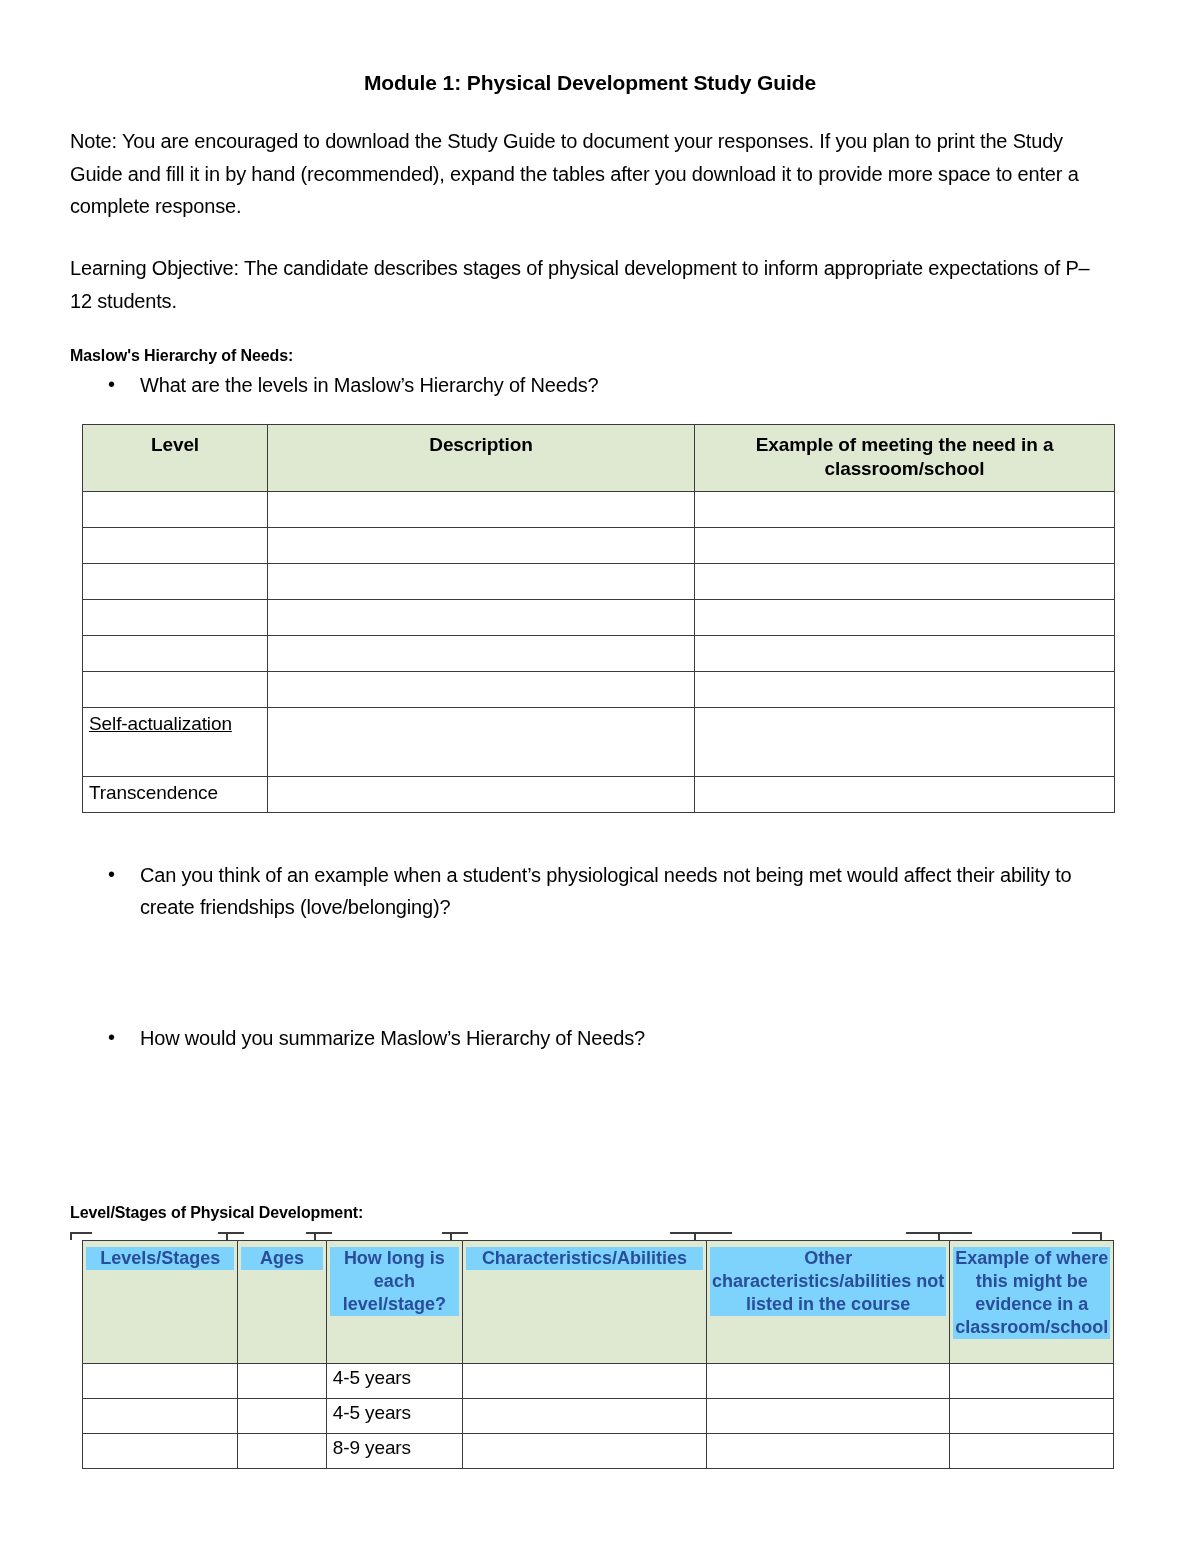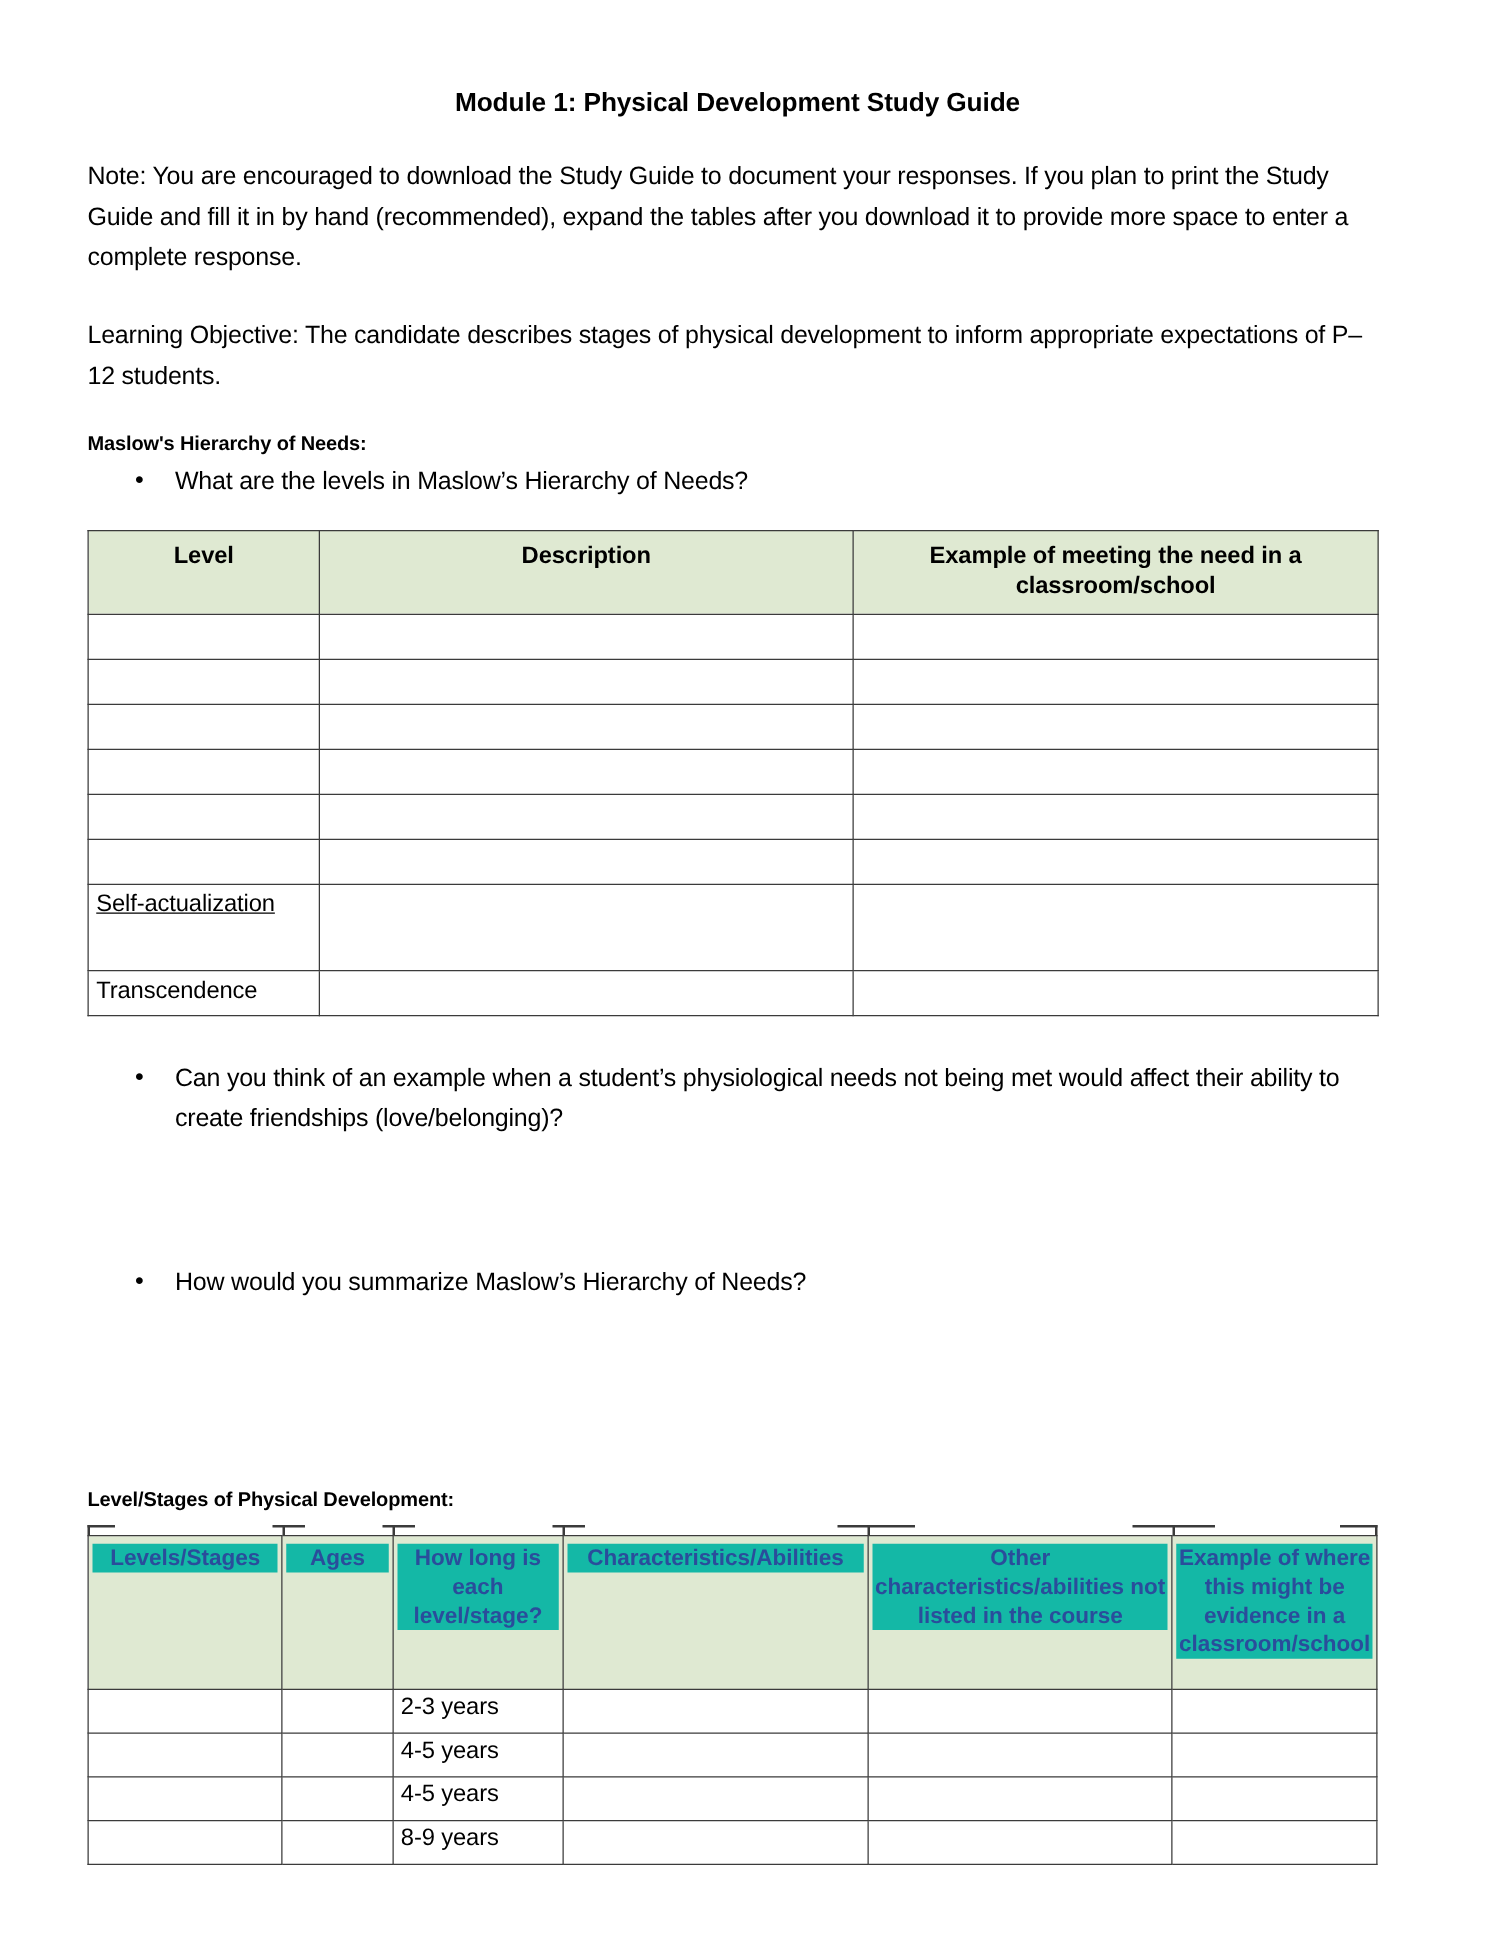--- a/index.html
+++ b/index.html
@@ -86,21 +86,21 @@
   }
   li.gap-after {
     margin-bottom: 98px;
   }
 
   
   table.grid {
     border-collapse: collapse;
     table-layout: fixed;
     width: 1032px;
-    margin: 0;
+    margin: 12px;
   }
   table.grid td, table.grid th {
     border: 1.6px solid #3b3b3b;
     padding: 0;
     vertical-align: top;
     background: #ffffff;
   }
 
   
   #table-maslow {
@@ -142,21 +142,21 @@
     padding: 6px 3px 6px 3px;
     height: 110px;
   }
   #table-gesell th .hdr-txt {
     display: block;
     text-align: center;
     font-size: 18px;
     font-weight: bold;
     line-height: 1.28;
     color: #2a4d9b;
-    background: #14b8a6;
+    background: #7dd3fc;
     box-decoration-break: clone;
     -webkit-box-decoration-break: clone;
   }
   #table-gesell td {
     height: 30px;
     font-size: 19px;
     line-height: 1.3;
     padding: 2px 0 2px 6px;
     letter-spacing: -0.1px;
   }
@@ -314,28 +314,20 @@
             </th>
           <th>
               <span class="hdr-txt">Example of where this might be evidence in a classroom/school</span>
             </th>
         </tr>
       </thead>
       <tbody>
         <tr>
           <td></td>
           <td></td>
-          <td>2-3 years</td>
-          <td></td>
-          <td></td>
-          <td></td>
-        </tr>
-        <tr>
-          <td></td>
-          <td></td>
           <td>4-5 years</td>
           <td></td>
           <td></td>
           <td></td>
         </tr>
         <tr>
           <td></td>
           <td></td>
           <td>4-5 years</td>
           <td></td>

